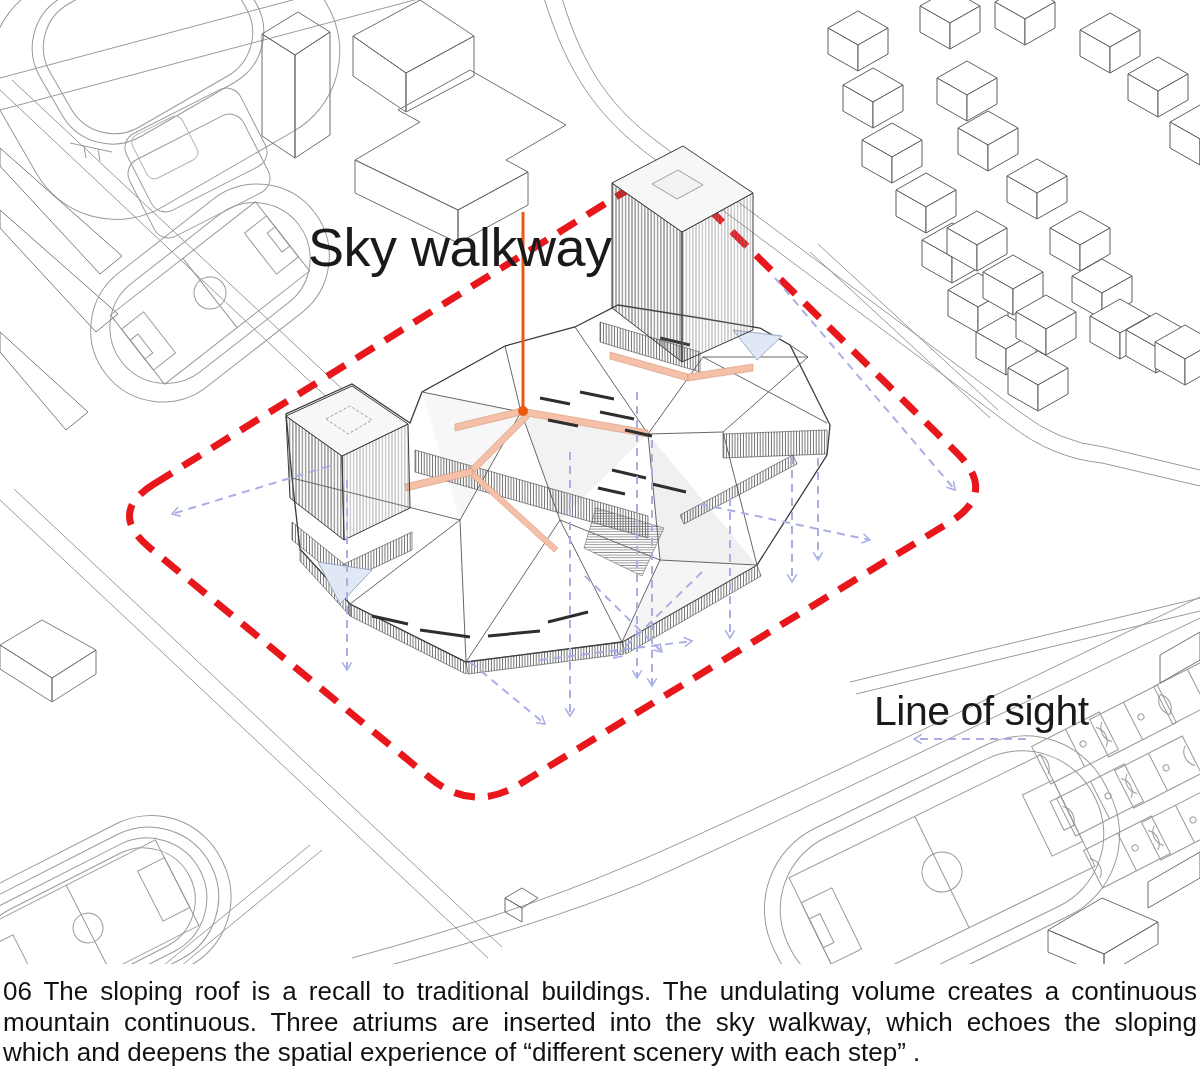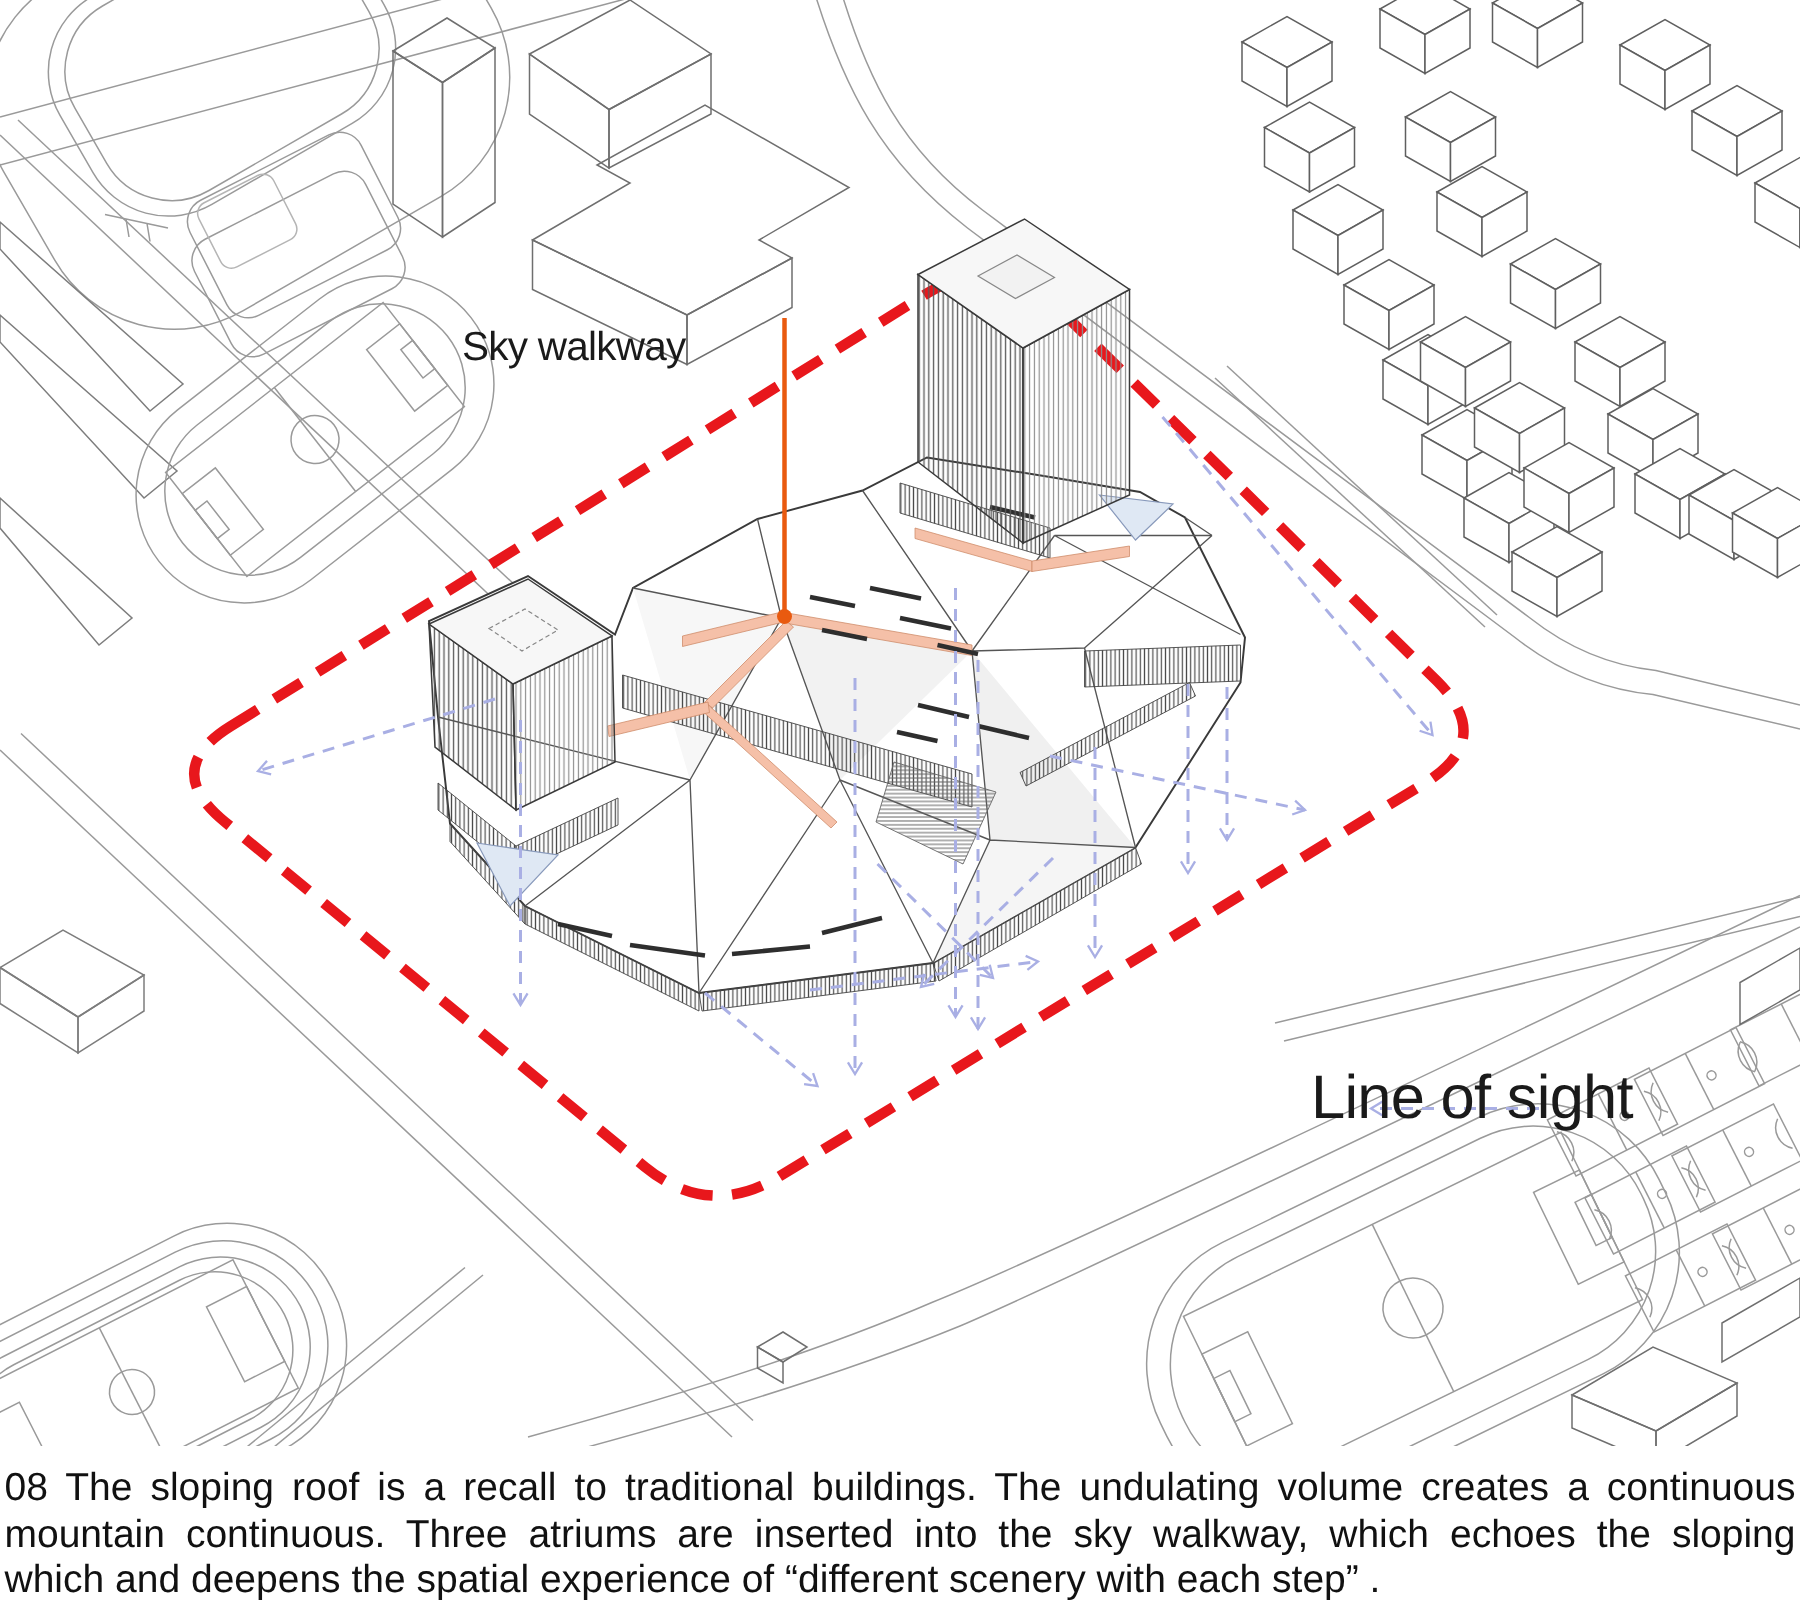--- a/index.html
+++ b/index.html
@@ -1,21 +1,21 @@
 <!DOCTYPE html>
 <html><head>
 <meta charset="utf-8">
 <style>
   html,body{margin:0;padding:0;background:#ffffff;}
   body{width:1200px;height:1073px;overflow:hidden;font-family:"Liberation Sans",sans-serif;}
   .canvas{position:relative;width:1200px;height:1073px;background:#fff;}
   svg.scene{position:absolute;left:0;top:0;}
   .float-label{position:absolute;color:#1a1a1a;font-weight:400;letter-spacing:-0.5px;white-space:nowrap;}
-  #lbl-sky{left:308px;top:216px;font-size:27px;}
-  #lbl-sight{left:874px;top:708px;font-size:41px;}
+  #lbl-sky{left:308px;top:216px;font-size:54px;}
+  #lbl-sight{left:874px;top:688px;font-size:41px;}
   .caption{position:absolute;left:0;right:0;top:964px;bottom:0;background:#fff;padding:12px 3px 0 3px;color:#111;}
   .cap-line{font-size:26px;line-height:30.5px;white-space:nowrap;}
   .cap-line.just{white-space:normal;text-align:justify;text-align-last:justify;}
 </style>
 </head>
 <body>
 
 <div class="canvas">
 <svg class="scene" width="1200" height="1073" viewBox="0 0 1200 1073">
   <defs>
@@ -298,17 +298,17 @@
     <path d="M652,440 L652,686" marker-end="url(#lavArrow)"></path>
     <path d="M730,498 L730,638" marker-end="url(#lavArrow)"></path>
     <path d="M1026,739 L914,739" marker-end="url(#lavArrow)"></path>
   </g>
 </svg>
 
 <div id="lbl-sky" class="float-label">Sky walkway</div>
 <div id="lbl-sight" class="float-label">Line of sight</div>
 
 <div class="caption">
-  <div class="cap-line just">08 The sloping roof is a recall to traditional buildings. The undulating volume creates a continuous</div>
+  <div class="cap-line just">06 The sloping roof is a recall to traditional buildings. The undulating volume creates a continuous</div>
   <div class="cap-line just">mountain continuous. Three atriums are inserted into the sky walkway, which echoes the sloping</div>
   <div class="cap-line">which and deepens the spatial experience of  “different scenery with each step” .</div>
 </div>
 </div>
 
 </body></html>

